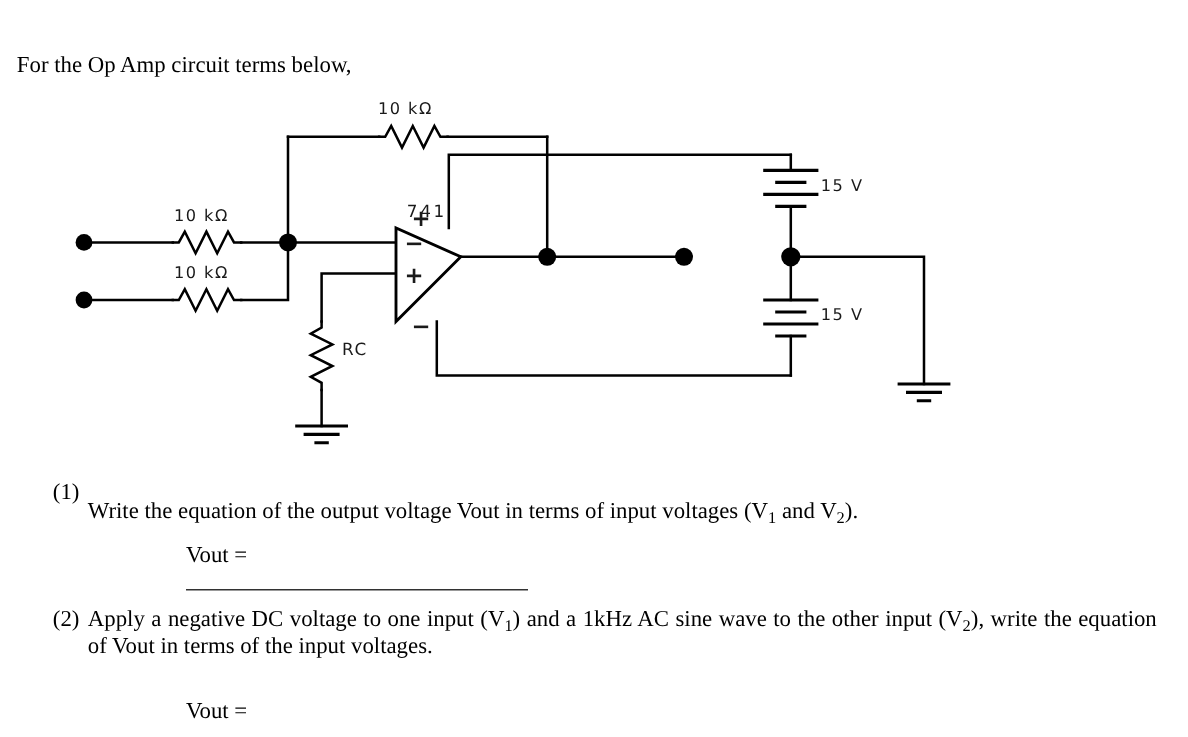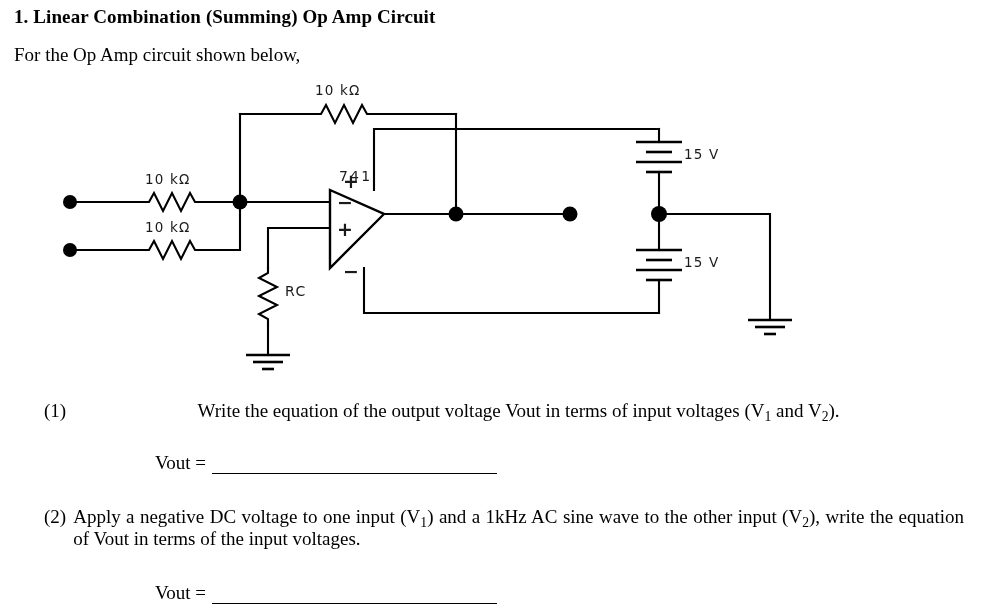--- a/index.html
+++ b/index.html
@@ -63,28 +63,30 @@
   .q-num {
     flex: 0 0 auto;
     margin-right: 7px;
   }
   .q-text {
     flex: 1 1 auto;
     text-align: justify;
     text-justify: inter-word;
   }
   .q-text.nojust {
-    text-align: center;
+    text-align: left;
+    margin-top: 16px;
   }
   .ans-row {
     position: absolute;
     font-size: 19px;
     white-space: nowrap;
     display: flex;
-    align-items: flex-end;
+    align-items: flex-start;
+    flex-direction: column;
   }
   .ans1 { left: 155px; top: 452px; }
   .ans2 { left: 155px; top: 582px; }
   .ans-label { margin-right: 6px; }
   .ans-rule {
     display: inline-block;
     width: 285px;
     border-bottom: 1.6px solid #000;
     height: 17px;
   }
@@ -136,22 +138,21 @@
     stroke: #000;
     stroke-width: 2.4;
     stroke-linejoin: miter;
   }
 </style>
 </head>
 <body>
 
 <div class="page">
 
-  <div class="q-title">1. Linear Combination (Summing) Op Amp Circuit</div>
-  <div class="q-intro">For the Op Amp circuit shown below,</div>
+  <div class="q-intro">For the Op Amp circuit terms below,</div>
 
   <div class="schematic">
     <svg width="990" height="310" viewBox="0 0 990 310" role="img">
 
       <path class="wire" d="M208,124 L208,36"></path>
 
       <path class="wire" d="M208,36 L284,36"></path>
 
       <path class="wire" d="M284,36 L289,36 L294,27 L303,45 L312,27 L321,45 L330,27 L335,36 L341,36"></path>
 

